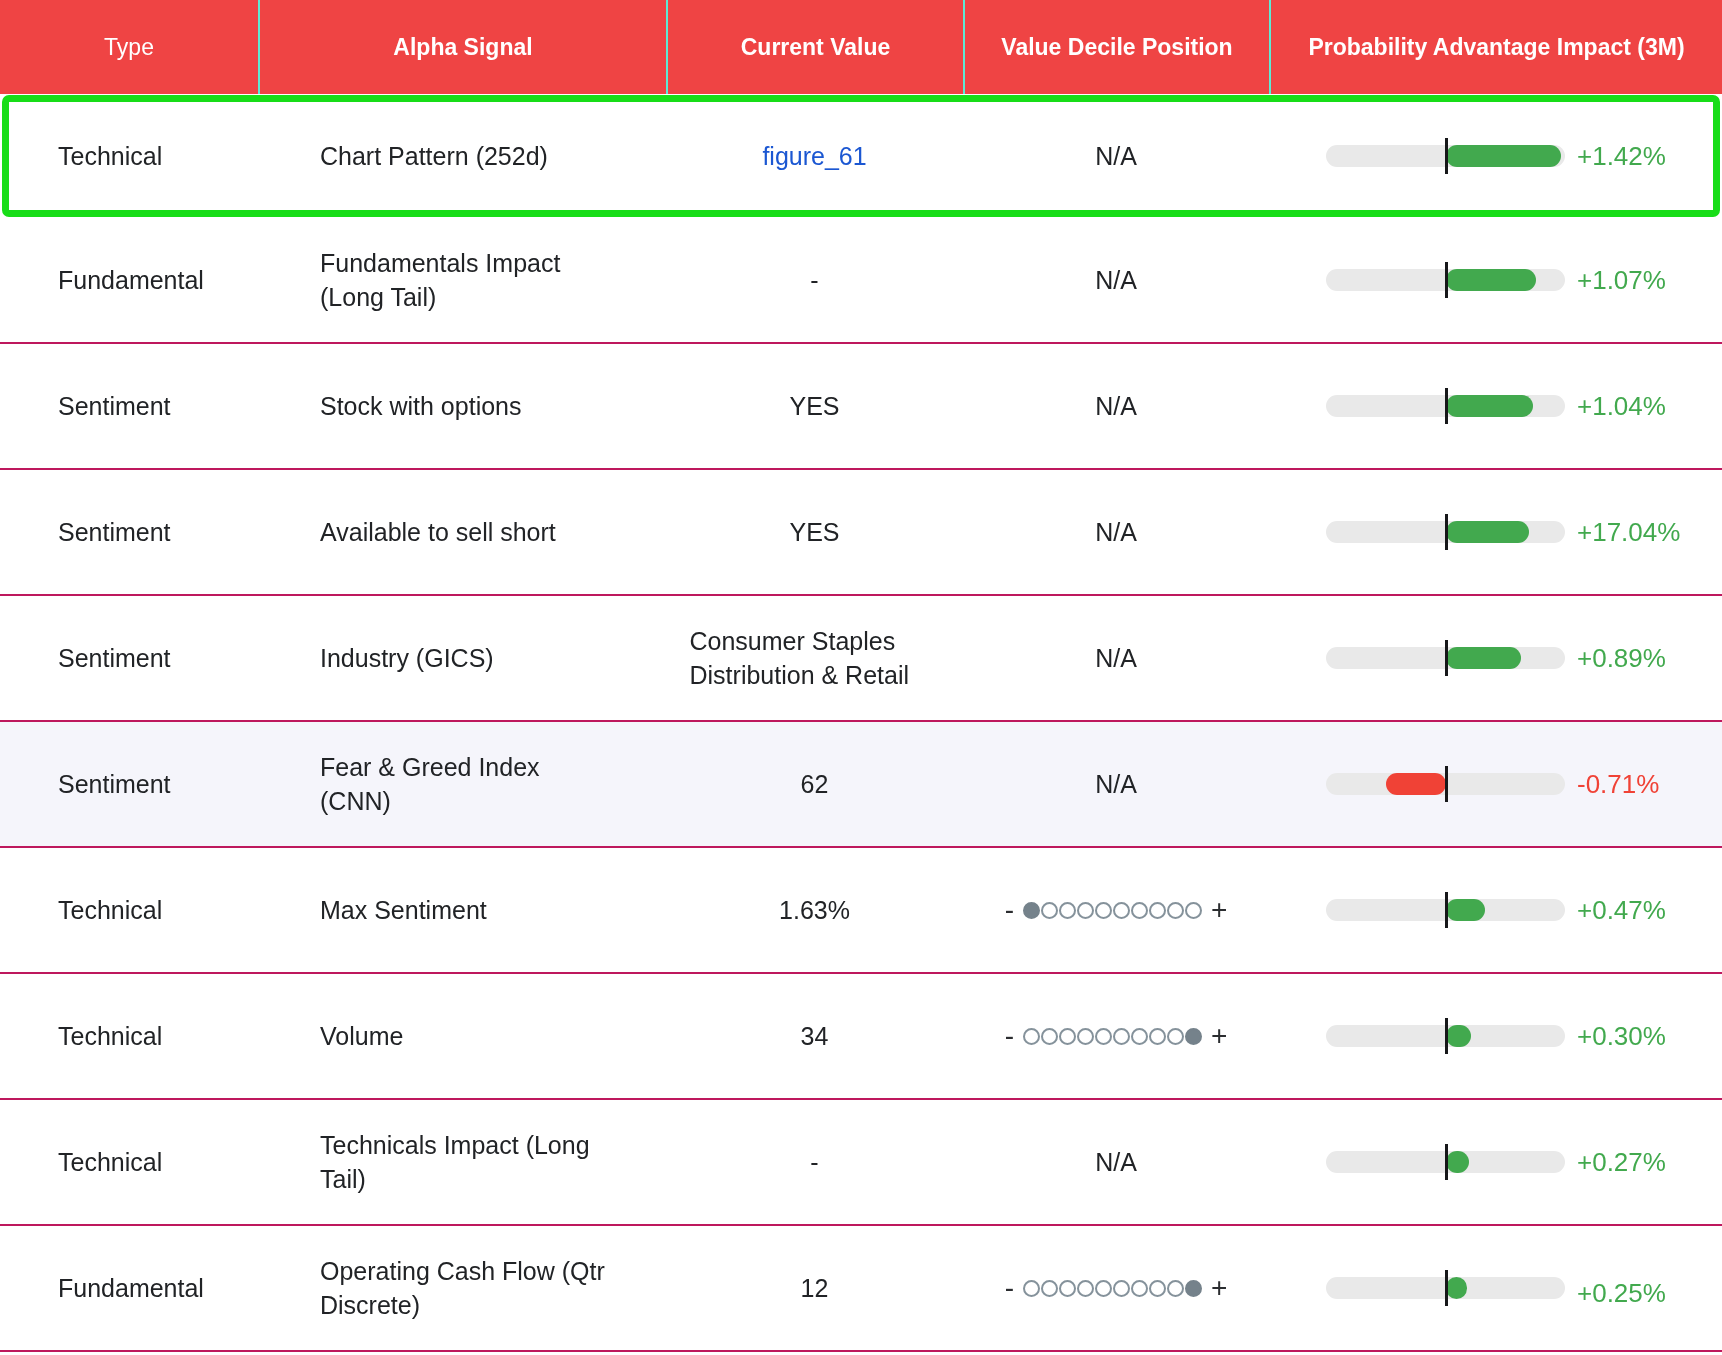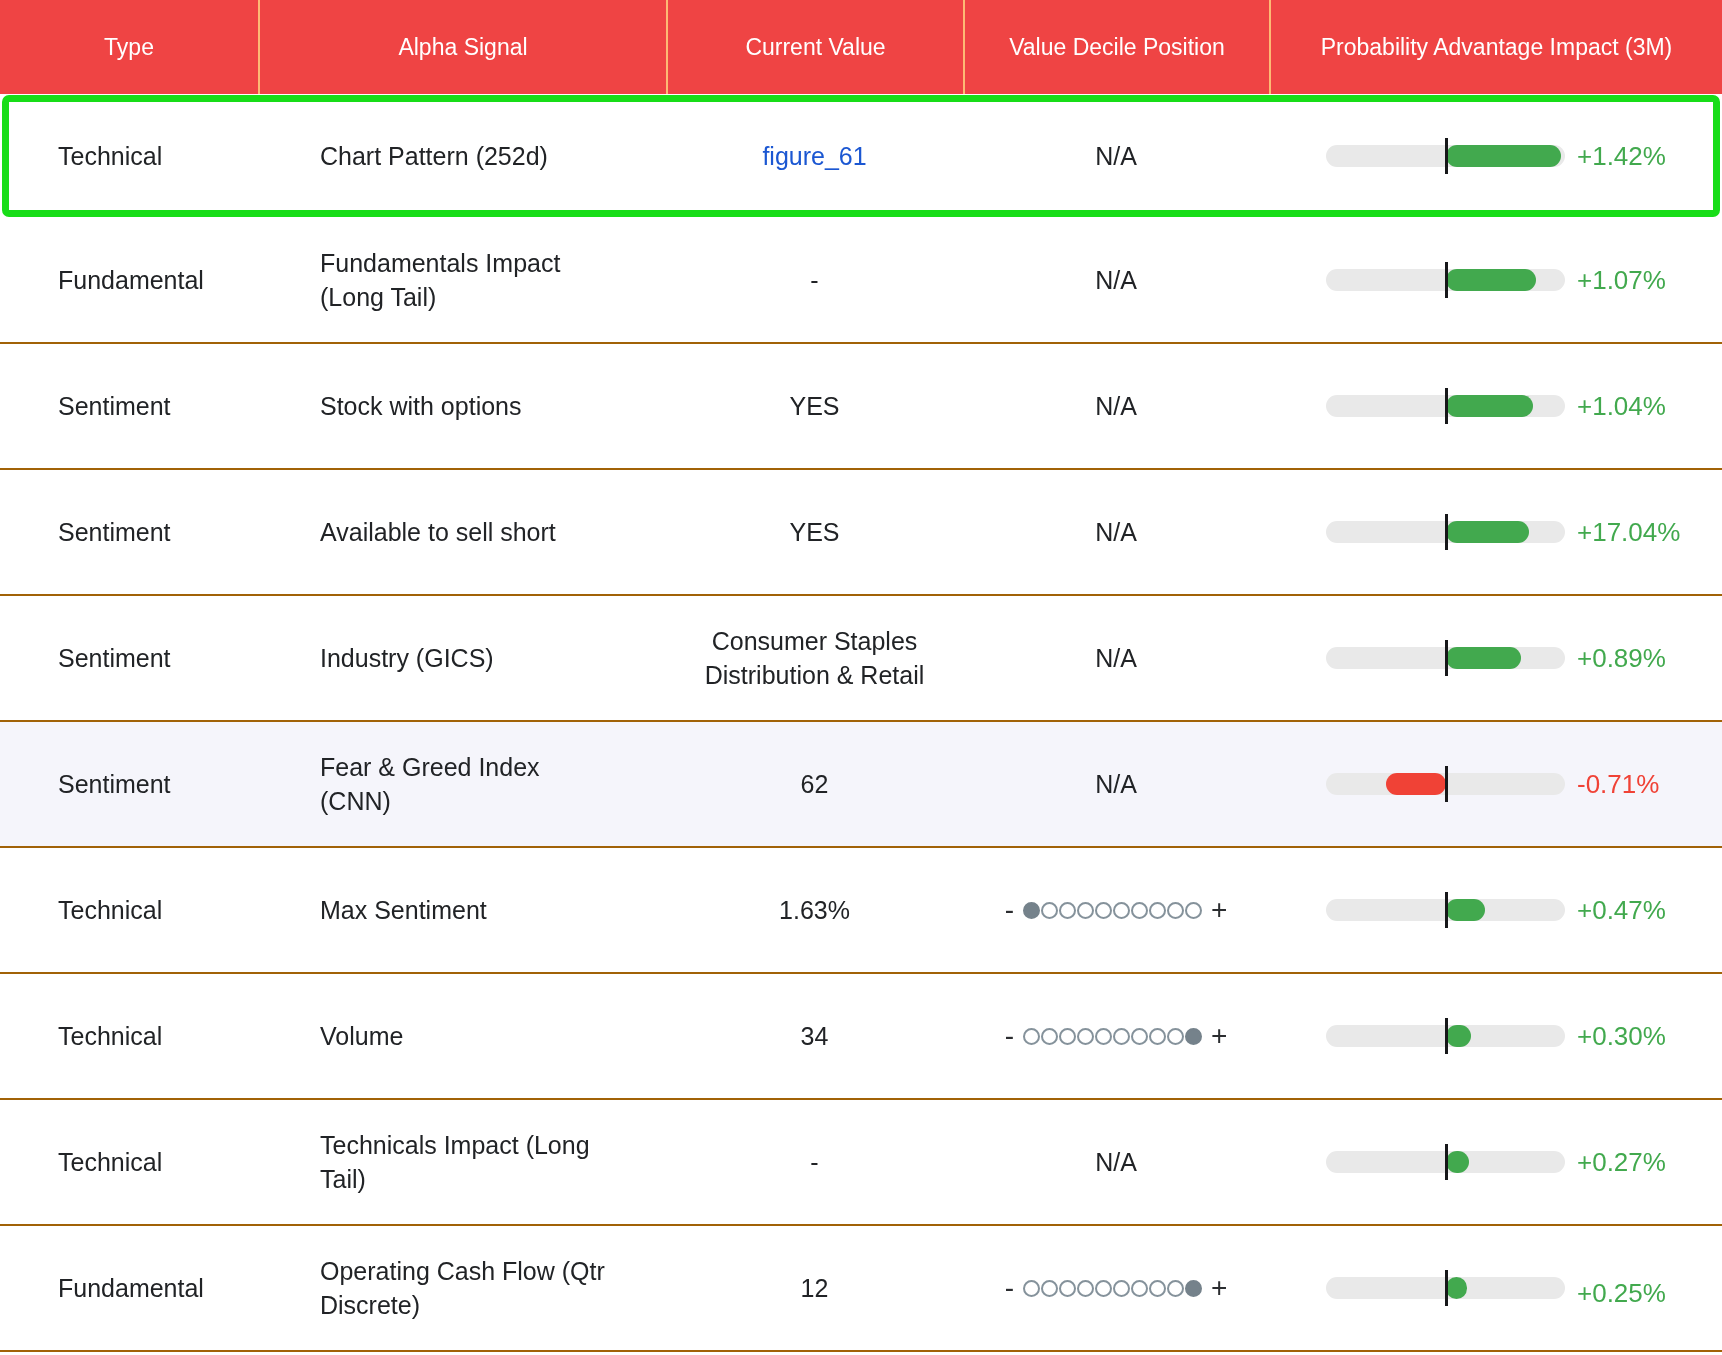--- a/index.html
+++ b/index.html
@@ -11,41 +11,41 @@
   .table { width:1722px; }
   .thead {
     display:grid; grid-template-columns:258px 408px 297px 306px 453px;
     height:94px; background:#ef4444;
   }
   .th {
     display:flex; align-items:center; justify-content:center;
     color:#ffffff; font-size:23px; font-weight:500; box-sizing:border-box;
     text-align:center;
   }
-  .th + .th { border-left:2px solid #fdba74; }
+  .th + .th { border-left:2px solid #5eead4;font-weight:bold; }
   .tbody { width:1722px; }
   .tr {
     position:relative; display:grid;
     grid-template-columns:258px 408px 297px 306px 453px;
     height:126px; align-items:center; background:#ffffff;
-    border-bottom:2px solid #a16207; box-sizing:border-box;
+    border-bottom:2px solid #be185d; box-sizing:border-box;
   }
   .tr.highlighted { height:124px; border-bottom:none; }
   .tr.shaded { background:#f5f5fb; }
   .hl {
     position:absolute; top:1px; left:2px; right:2px; bottom:1px;
     border-radius:7px; pointer-events:none; display:none; box-sizing:border-box;
   }
   .tr.highlighted .hl { display:block; }
 
   .td { box-sizing:border-box; }
   .td-type { padding-left:58px; font-size:25px; }
   .td-signal { padding-left:62px; font-size:25px; line-height:34px; }
   .signal-text { display:inline-block; max-width:295px; }
-  .td-value { display:flex; justify-content:center; font-size:25px; line-height:34px; text-align:center; }
+  .td-value { display:flex; justify-content:center; font-size:25px; line-height:34px; }
   .value-text { display:inline-block; max-width:250px; }
   .value-link { cursor:pointer; }
   .td-decile { display:flex; justify-content:center; align-items:center; font-size:25px; }
   .decile { display:flex; align-items:center; gap:9px; }
   .decile .sign { font-size:28px; color:#2b2d30; cursor:pointer; line-height:1; }
   .dots { display:flex; gap:1px; align-items:center; }
   .dot { width:17px; height:17px; border-radius:50%; border:2.5px solid #85929b; box-sizing:border-box; }
   .dot.filled { background:#75828b; border-color:#75828b; }
 
   .td-impact { display:flex; align-items:center; padding-left:57px; }

